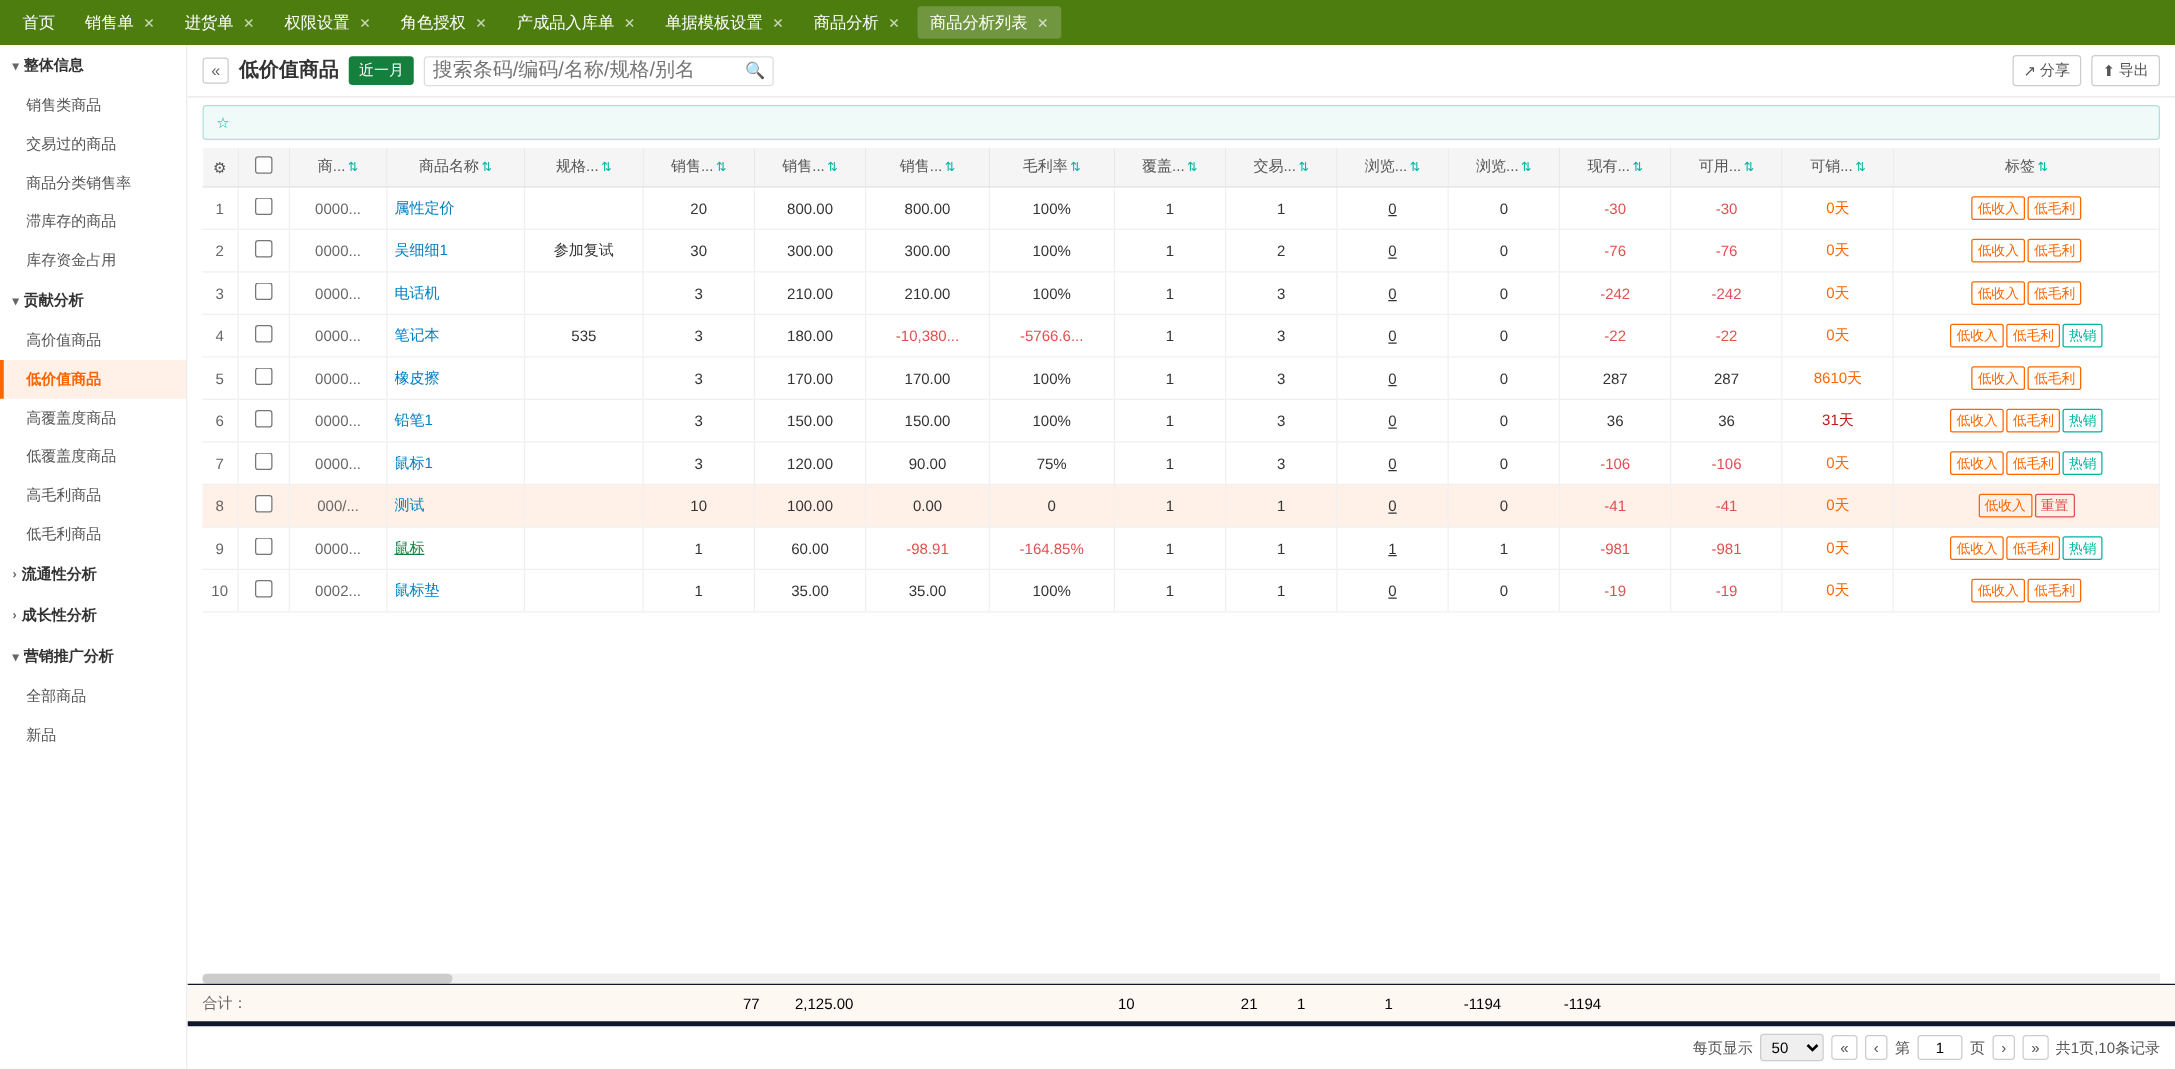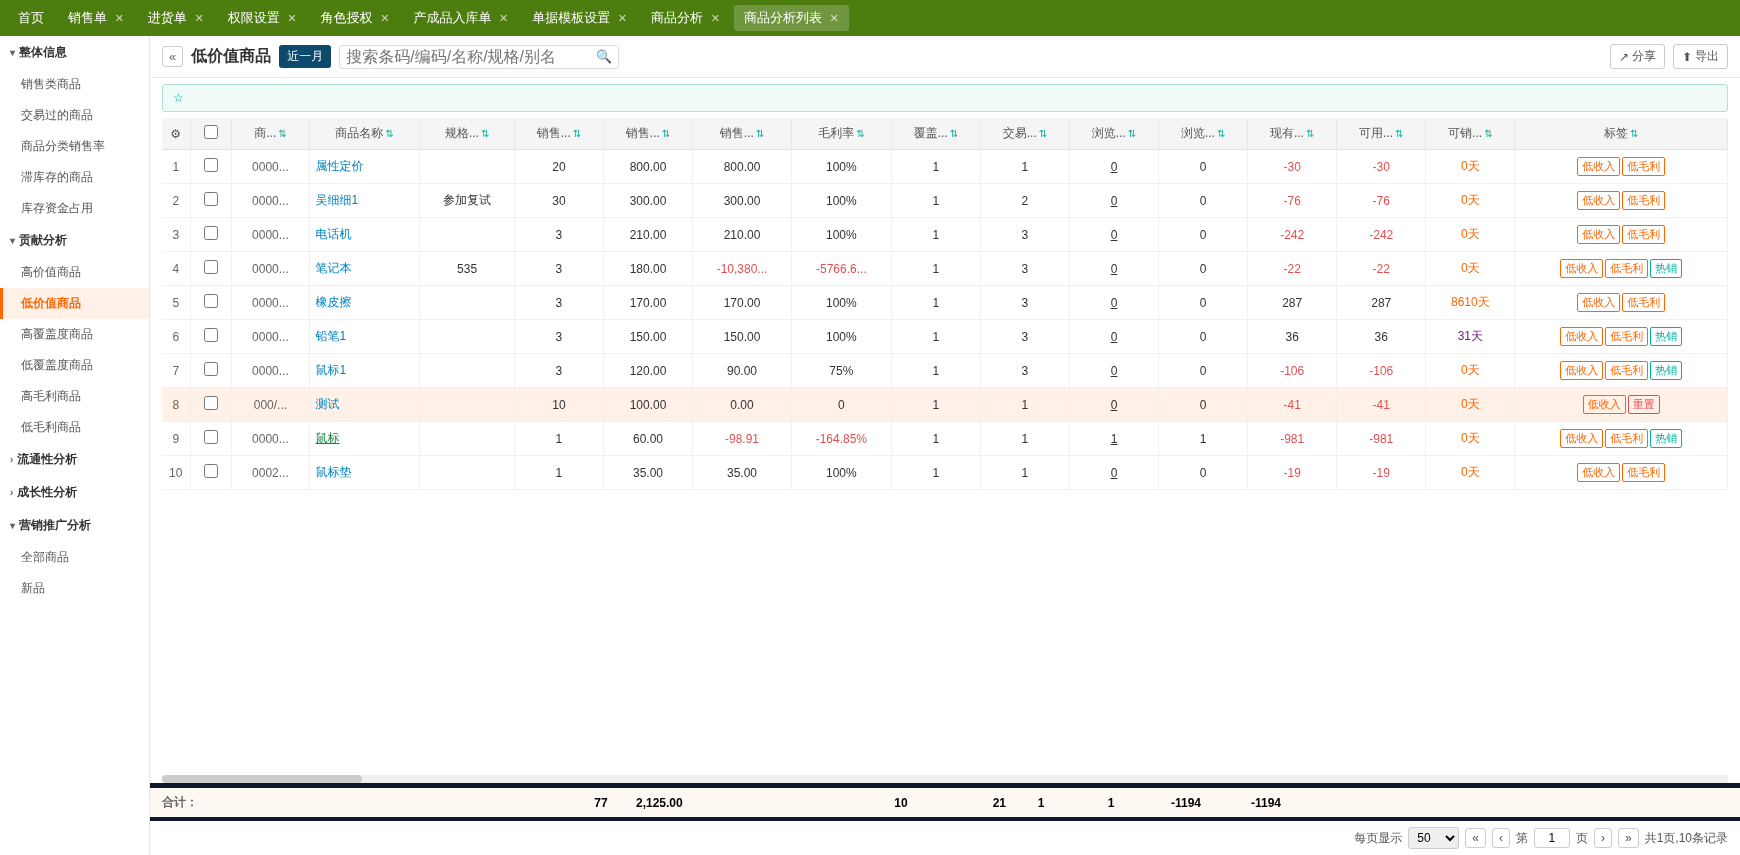--- a/index.html
+++ b/index.html
@@ -82,21 +82,21 @@
       cursor: pointer;
       color: #666;
       font-size: 13px;
     }
     .page-title {
       font-size: 16px;
       font-weight: bold;
       color: #333;
     }
     .date-filter-btn {
-      background: #0c4a6e;
+      background: #15803d;
       color: #fff;
       border: none;
       border-radius: 3px;
       padding: 3px 8px;
       cursor: pointer;
       font-size: 12px;
     }
     .search-box {
       display: flex;
       align-items: center;
@@ -191,26 +191,25 @@
       font-size: 11px;
       margin: 0 1px;
     }
     .tag-orange { color: #ff6600; border: 1px solid #ff6600; }
     .tag-green { color: #00b4a0; border: 1px solid #00b4a0; }
     .tag-red { color: #e05050; border: 1px solid #e05050; }
     .underline { text-decoration: underline; cursor: pointer; }
 
     
     .footer-bar {
-      border-top: 5px solid #0f172a;
+      border-top: 1px solid #0f172a;
       background: #fdf8f2;
       padding: 6px 12px;
       display: flex;
       align-items: center;
-      font-weight: bold;
     }
     .total-label {
       color: #666;
       font-size: 12px;
       min-width: 80px;
     }
 
     
     .pagination-bar {
       display: flex;
@@ -475,21 +474,21 @@
               <td>3</td>
               <td>150.00</td>
               <td>150.00</td>
               <td>100%</td>
               <td>1</td>
               <td>3</td>
               <td><span class="underline">0</span></td>
               <td>0</td>
               <td>36</td>
               <td>36</td>
-              <td style="color: #701a75;">31天</td>
+              <td style="color: #b91c1c;">31天</td>
               <td><span class="tag tag-orange">低收入</span><span class="tag tag-orange">低毛利</span><span class="tag tag-green">热销</span></td>
             </tr>
             <tr>
               <td class="row-num">7</td>
               <td><input type="checkbox" class="cb" style=""></td>
               <td style="color: rgb(102, 102, 102);">0000...</td>
               <td class="left" style="color: rgb(0, 128, 192); cursor: pointer;">鼠标1</td>
               <td></td>
               <td>3</td>
               <td>120.00</td>

